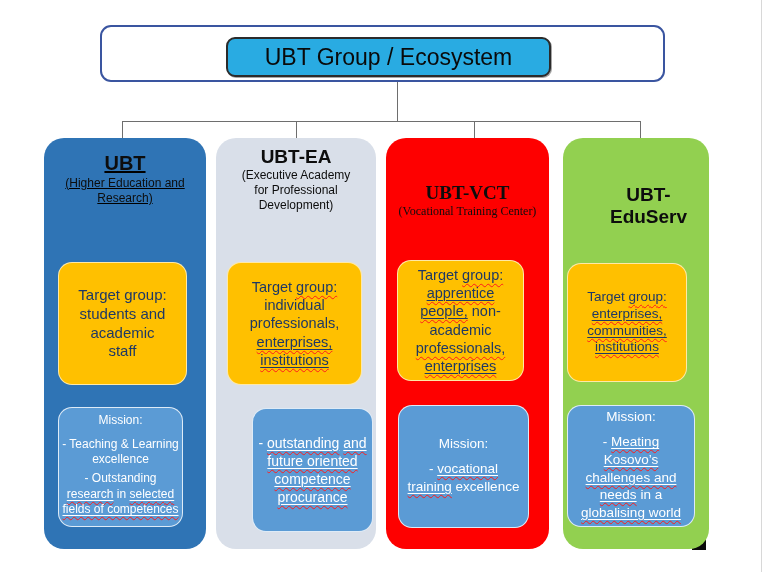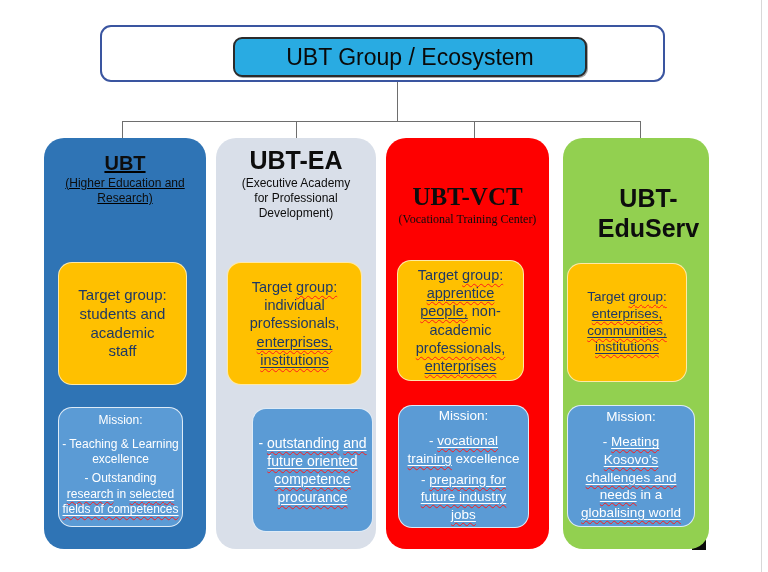--- a/index.html
+++ b/index.html
@@ -18,21 +18,21 @@
 
   
   .slide-edge{position:absolute;left:761px;top:0;width:1px;height:572px;background:#d8d8d8;}
 
   
   .title-outer{
     position:absolute;left:100px;top:25px;width:565px;height:57px;
     background:#ffffff;border:2px solid var(--title_border);border-radius:11px;
   }
   .title-inner{
-    position:absolute;left:233px;top:37px;width:354px;height:40px;
+    position:absolute;left:226px;top:37px;width:325px;height:40px;
     background:var(--title_bg);border:2px solid #2b2b2b;border-radius:9px;
     box-shadow:1px 1px 0 rgba(0,0,0,.35);
     display:flex;align-items:center;justify-content:center;
     font-size:23px;color:#0a0a0a;
   }
 
   
   .conn{position:absolute;background:var(--connector);}
   .conn.v-main{left:397px;top:82px;width:1px;height:39px;}
   .conn.h-bar{left:122px;top:121px;width:518px;height:1px;}
@@ -45,21 +45,21 @@
   .corner-mark{position:absolute;left:692px;top:536px;width:14px;height:14px;background:#0a0a0a;z-index:0;}
 
   
   .column{position:absolute;top:138px;height:411px;border-radius:20px;z-index:1;}
   .c1{left:44px;width:162px;}
   .c2{left:216px;width:160px;}
   .c3{left:386px;width:163px;}
   .c4{left:563px;width:146px;padding-left:25px;}
 
   .col-header{text-align:center;color:#0d0d0d;}
-  .col-name{font-weight:bold;font-size:25px;line-height:1.18;}
+  .col-name{font-weight:bold;font-size:19px;line-height:1.18;}
   .col-desc{font-size:12px;line-height:1.25;margin:0 auto;}
   .c1 .col-header{padding-top:14px;} .c1 .col-name{font-size:20px;} .c1 .col-desc{max-width:132px;}
   .c2 .col-header{padding-top:8px;}  .c2 .col-desc{max-width:122px;}
   .c3 .col-header{padding-top:44px;font-family:Liberation Serif, serif;} .c3 .col-desc{max-width:142px;}
   .c4 .col-header{padding-top:46px;} .c4 .col-desc{max-width:112px;}
 
   .target-box{
     position:absolute;background:var(--target_bg);
     border:1px solid rgba(255,255,255,.65);border-radius:14px;
     display:flex;align-items:center;justify-content:center;
@@ -187,25 +187,20 @@
           <div class="ln"><span class="w"><span class="ui">enterprises</span></span></div>
         </div>
     </div>
     <div class="mission-box">
       <div class="mission-heading">Mission:</div>
       <div>
           <div class="para">
             <div class="ln"><span>- </span><span class="w"><span class="ui">vocational</span></span></div>
             <div class="ln"><span class="w"><span class="ui">training</span></span><span> excellence</span></div>
           </div>
-          <div class="para">
-            <div class="ln"><span>- </span><span class="w"><span class="ui">preparing for</span></span></div>
-            <div class="ln"><span class="w"><span class="ui">future industry</span></span></div>
-            <div class="ln"><span class="w"><span class="ui">jobs</span></span></div>
-          </div>
         </div>
     </div>
   </div>
 
   <div class="column c4" style="background: rgb(146, 208, 80);">
     <div class="col-header">
       <div class="col-name">UBT-EduServ</div>
     </div>
     <div class="target-box">
       <div>

